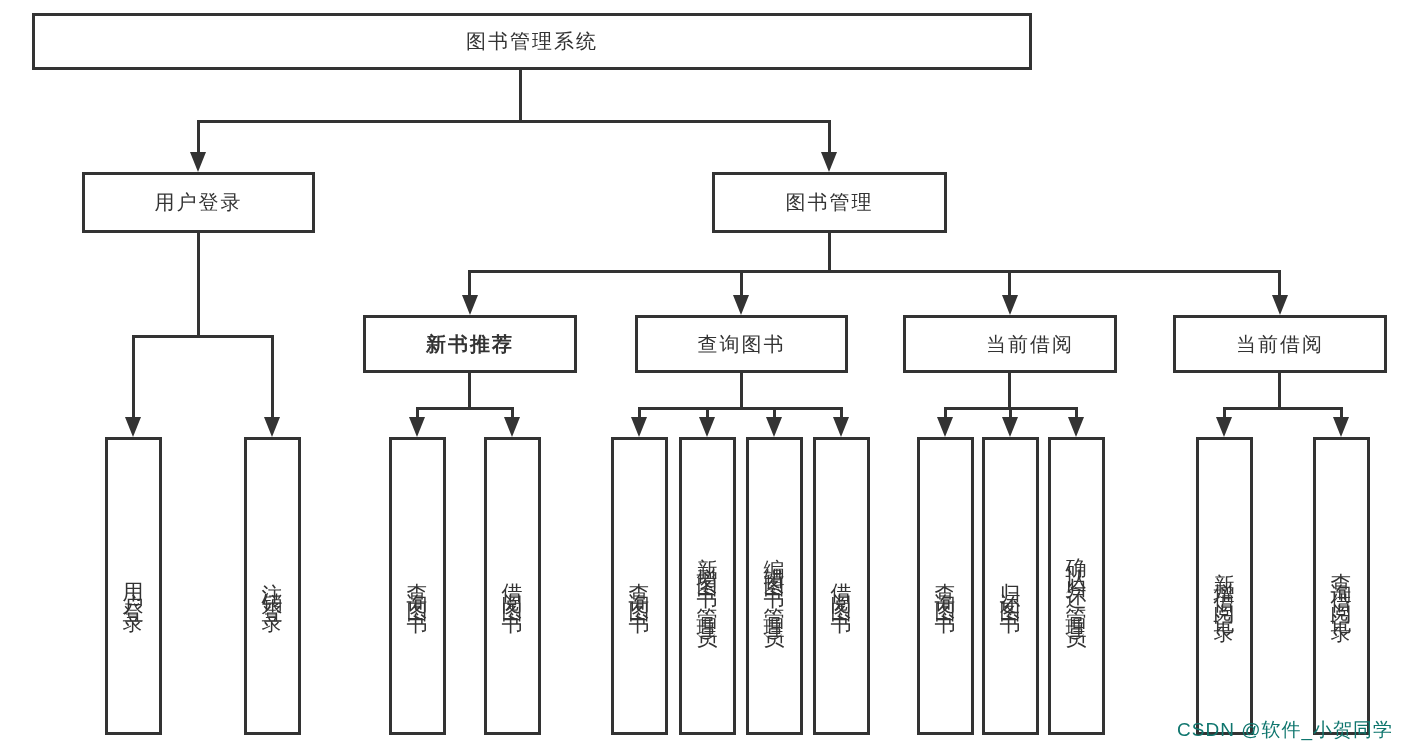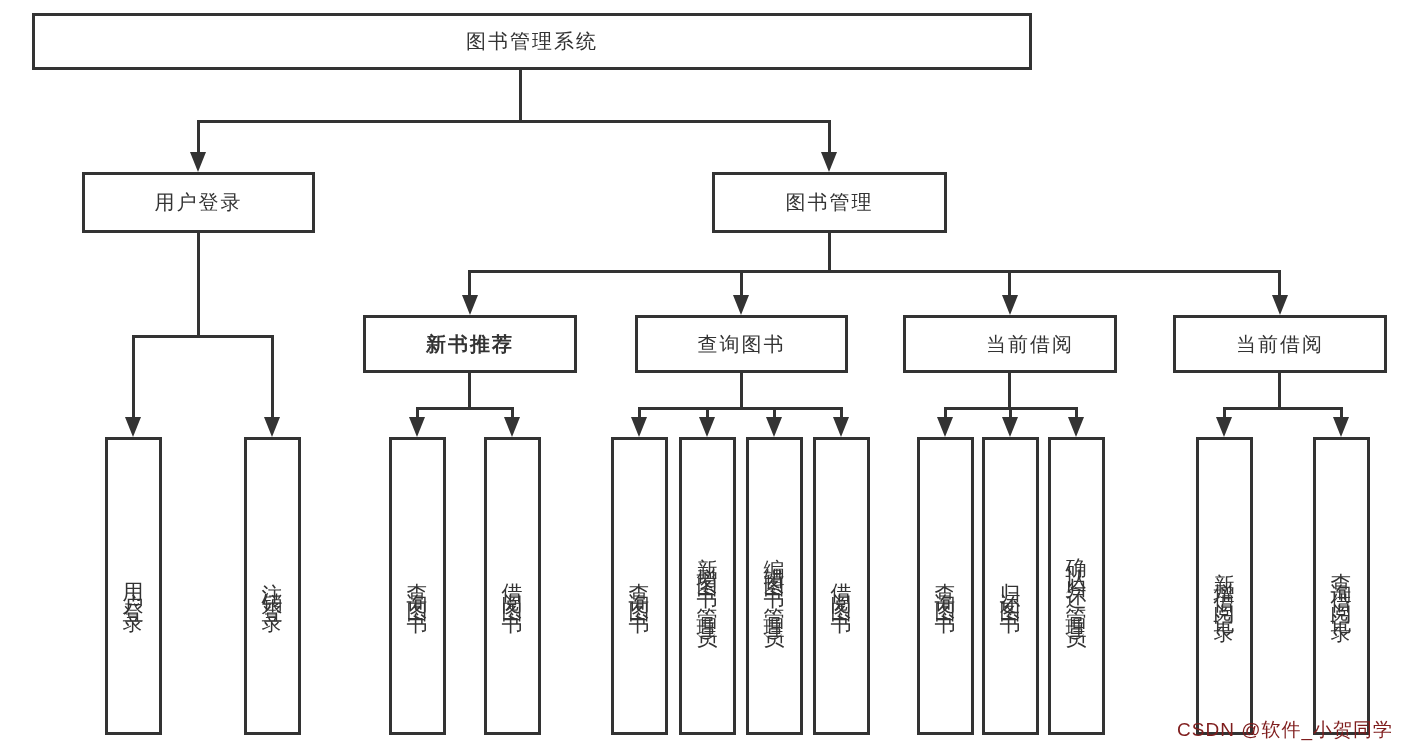--- a/index.html
+++ b/index.html
@@ -48,21 +48,21 @@
     height: 0;
     border-left: 8px solid transparent;
     border-right: 8px solid transparent;
     border-top: 20px solid #333333;
   }
   .watermark {
     position: absolute;
     top: 717px;
     right: 12px;
     font-size: 19px;
-    color: #7f1d1d;
+    color: #0f766e;
     letter-spacing: 1px;
     white-space: nowrap;
   }
 </style>
 </head>
 <body>
 
 <div id="canvas">
 
   <div class="node" style="left:32px; top:13px; width:1000px; height:57px;">

